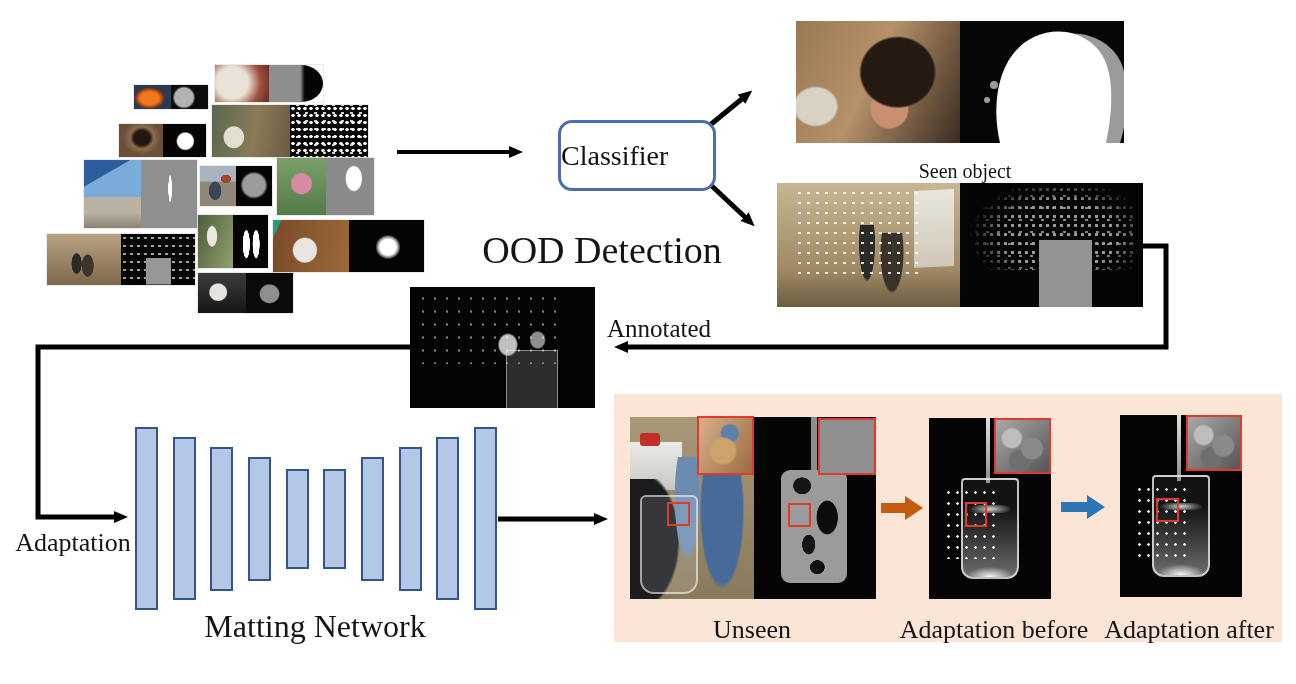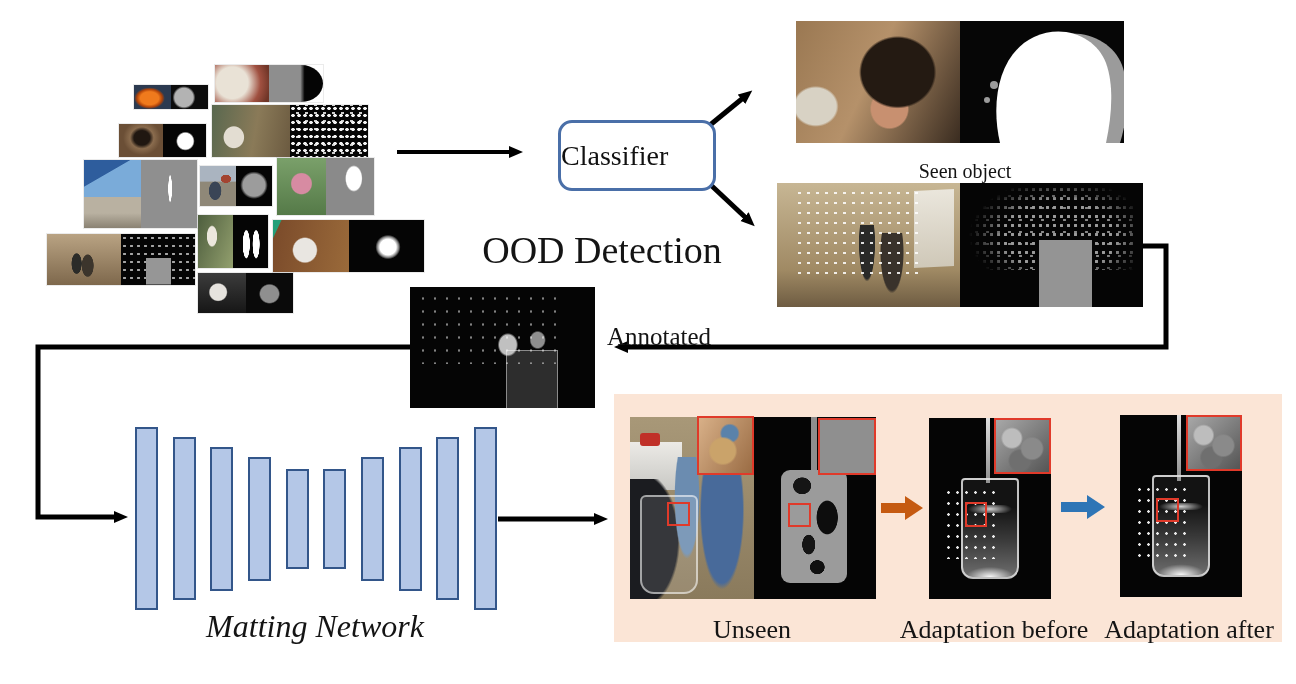--- a/index.html
+++ b/index.html
@@ -202,35 +202,36 @@
   <div class="abs unseen-matte">
     <div class="m-dots"></div>
     <div class="m-col"></div>
   </div>
 
   <div class="abs annotated">
     <div class="a-dots"></div>
     <div class="a-splash"></div>
     <div class="a-glass"></div>
   </div>
-  <div class="lbl" style="left:600px;top:323px;width:118px;font-size:25px;text-align:center;">Annotated</div>
-
+  <div class="lbl" style="left:600px;top:315px;width:118px;font-size:25px;text-align:center;">Annotated</div>
+
+  <div class="lbl" style="left:12px;top:528px;width:122px;font-size:26px;">Adaptation</div>
   <div class="bars">
     <div class="bar" style="height:183px;"></div>
     <div class="bar" style="height:163px;"></div>
     <div class="bar" style="height:144px;"></div>
     <div class="bar" style="height:124px;"></div>
     <div class="bar" style="height:100px;"></div>
     <div class="bar" style="height:100px;"></div>
     <div class="bar" style="height:124px;"></div>
     <div class="bar" style="height:144px;"></div>
     <div class="bar" style="height:163px;"></div>
     <div class="bar" style="height:183px;"></div>
   </div>
-  <div class="lbl" style="left:160px;top:608px;width:310px;font-size:32px;font-style:italic;">Matting Network</div>
+  <div class="lbl" style="left:160px;top:608px;width:310px;font-size:32px;">Matting Network</div>
 
   <div class="panel">
 
     <div class="pimg inp-photo" style="left:16px;top:23px;width:124px;height:182px;">
       <div class="c-white"></div>
       <div class="c-light"></div>
       <div class="c-dark"></div>
       <div class="off1"></div>
       <div class="off2"></div>
       <div class="ov-glass"></div>

